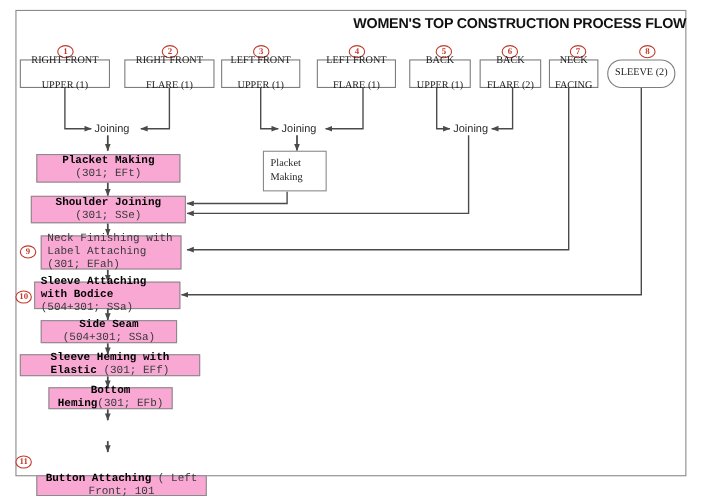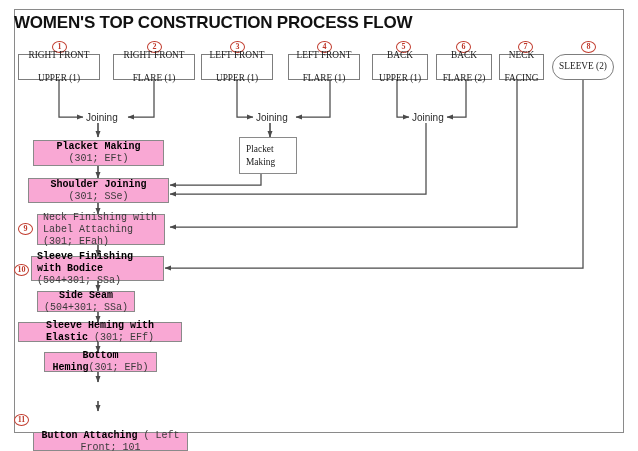--- a/index.html
+++ b/index.html
@@ -10,23 +10,23 @@
   #stage{position:absolute;left:0;top:0;width:638px;height:451px;}
 
   
   #frame{
     position:absolute;left:14px;top:9px;width:610px;height:424px;
     border:1px solid #8a8a8a;box-sizing:border-box;background:#fff;
   }
 
   #title{
     position:absolute;left:14px;top:13px;width:610px;
-    text-align:left;
+    text-align:right;
     font-family:"Liberation Sans", sans-serif;
-    font-weight:bold;font-size:17px;letter-spacing:-0.2px;
+    font-weight:bold;font-size:13px;letter-spacing:-0.2px;
     color:#111;
   }
 
   
   #wires{position:absolute;left:0;top:0;width:638px;height:451px;}
 
   
   .pbox{
     position:absolute;box-sizing:border-box;
     border:1px solid #7d7d7d;background:#fff;
@@ -213,25 +213,25 @@
   <div class="numcirc" style="left:18px;top:223px;">9</div>
   <div class="sbox" style="left:37px;top:214px;width:128px;height:31px;">
     <div class="inner">
       <span class="dim">Neck Finishing with    Label Attaching (301; EFah)</span>
     </div>
   </div>
 
   <div class="numcirc" style="left:14px;top:264px;">10</div>
   <div class="sbox" style="left:31px;top:256px;width:133px;height:25px;">
     <div class="inner">
-      <b>Sleeve Finishing with Bodice</b><span class="dim"> (504+301; SSa)</span>
-    </div>
-  </div>
-
-  <div class="sbox center" style="left:37px;top:291px;width:98px;height:21px;">
+      <b>Sleeve Attaching with Bodice</b><span class="dim"> (504+301; SSa)</span>
+    </div>
+  </div>
+
+  <div class="sbox center" style="left:37px;top:291px;width:124px;height:21px;">
     <div class="inner">
       <b>Side Seam</b><span class="dim"> (504+301; SSa)</span>
     </div>
   </div>
 
   <div class="sbox center" style="left:18px;top:322px;width:164px;height:20px;">
     <div class="inner">
       <b>Sleeve Heming with Elastic</b><span class="dim"> (301; EFf)</span>
     </div>
   </div>

